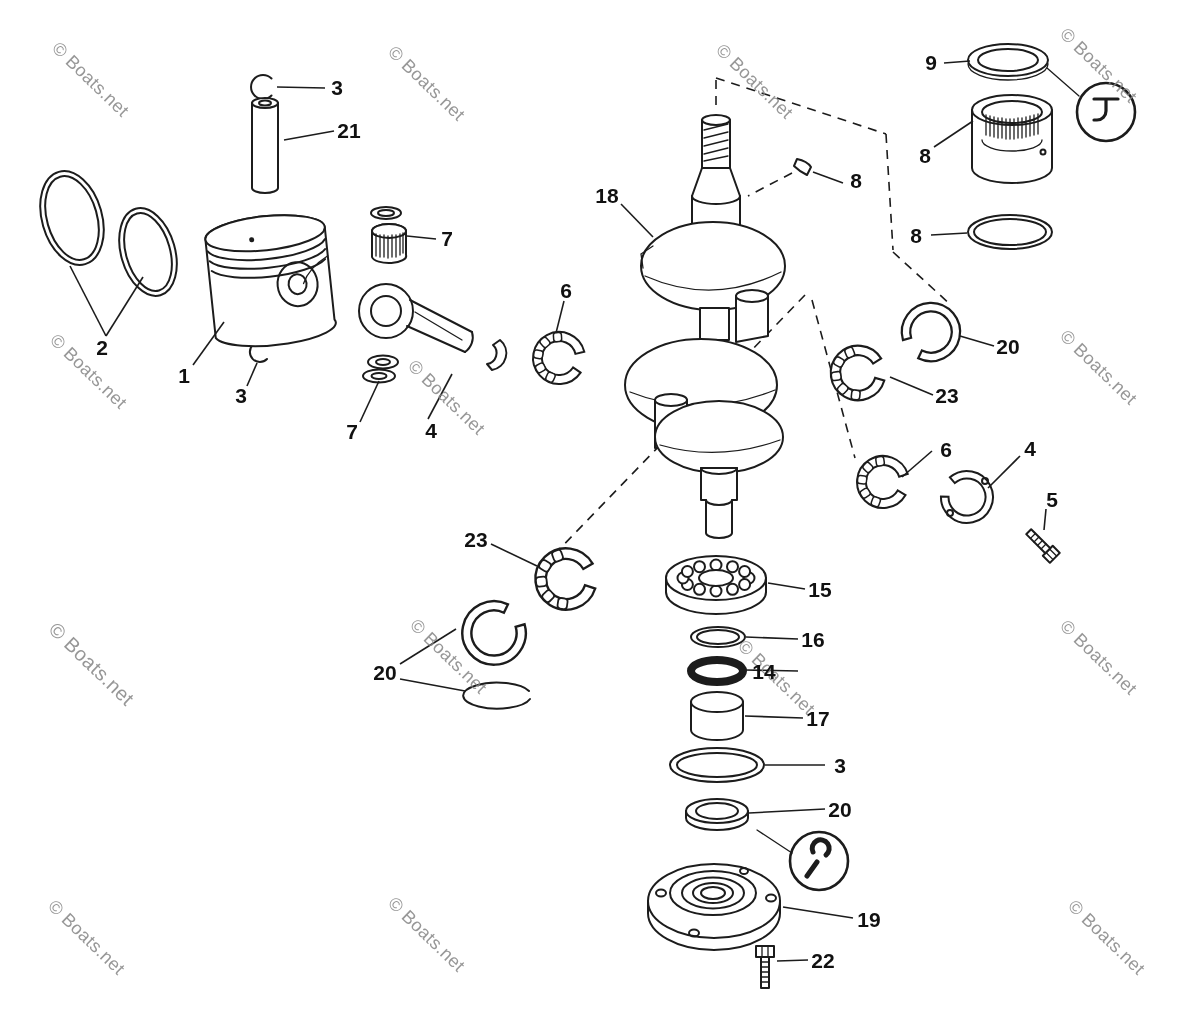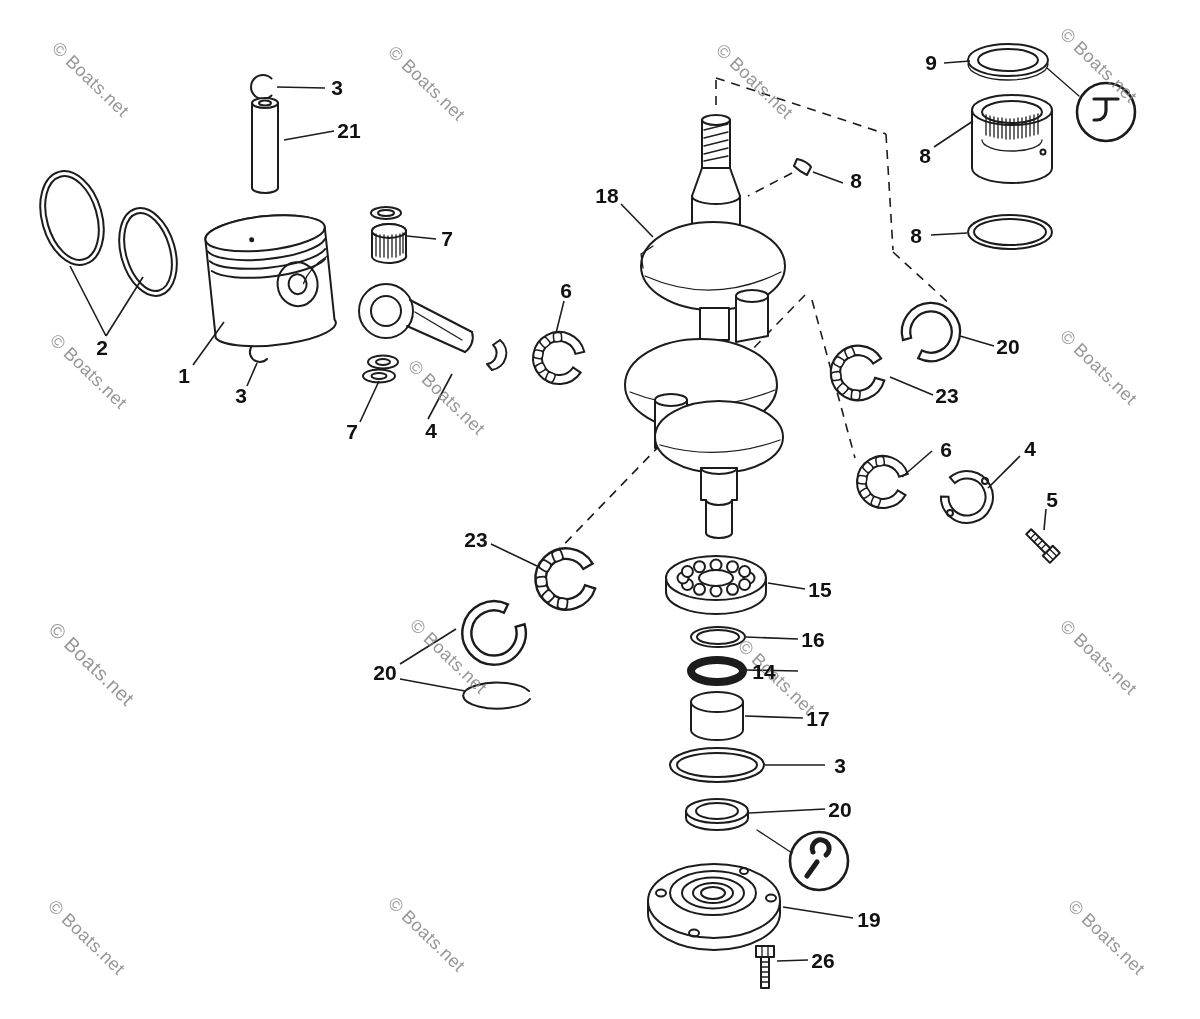--- a/index.html
+++ b/index.html
@@ -315,16 +315,16 @@
 <div class="callout" style="left:1030px;top:448px">4</div>
 <div class="callout" style="left:1052px;top:499px">5</div>
 <div class="callout" style="left:476px;top:539px">23</div>
 <div class="callout" style="left:820px;top:589px">15</div>
 <div class="callout" style="left:813px;top:639px">16</div>
 <div class="callout" style="left:764px;top:671px">14</div>
 <div class="callout" style="left:818px;top:718px">17</div>
 <div class="callout" style="left:840px;top:765px">3</div>
 <div class="callout" style="left:840px;top:809px">20</div>
 <div class="callout" style="left:869px;top:919px">19</div>
-<div class="callout" style="left:823px;top:960px">26</div>
+<div class="callout" style="left:823px;top:960px">22</div>
 <div class="callout" style="left:385px;top:672px">20</div>
 
 </div>
 
 </body></html>

